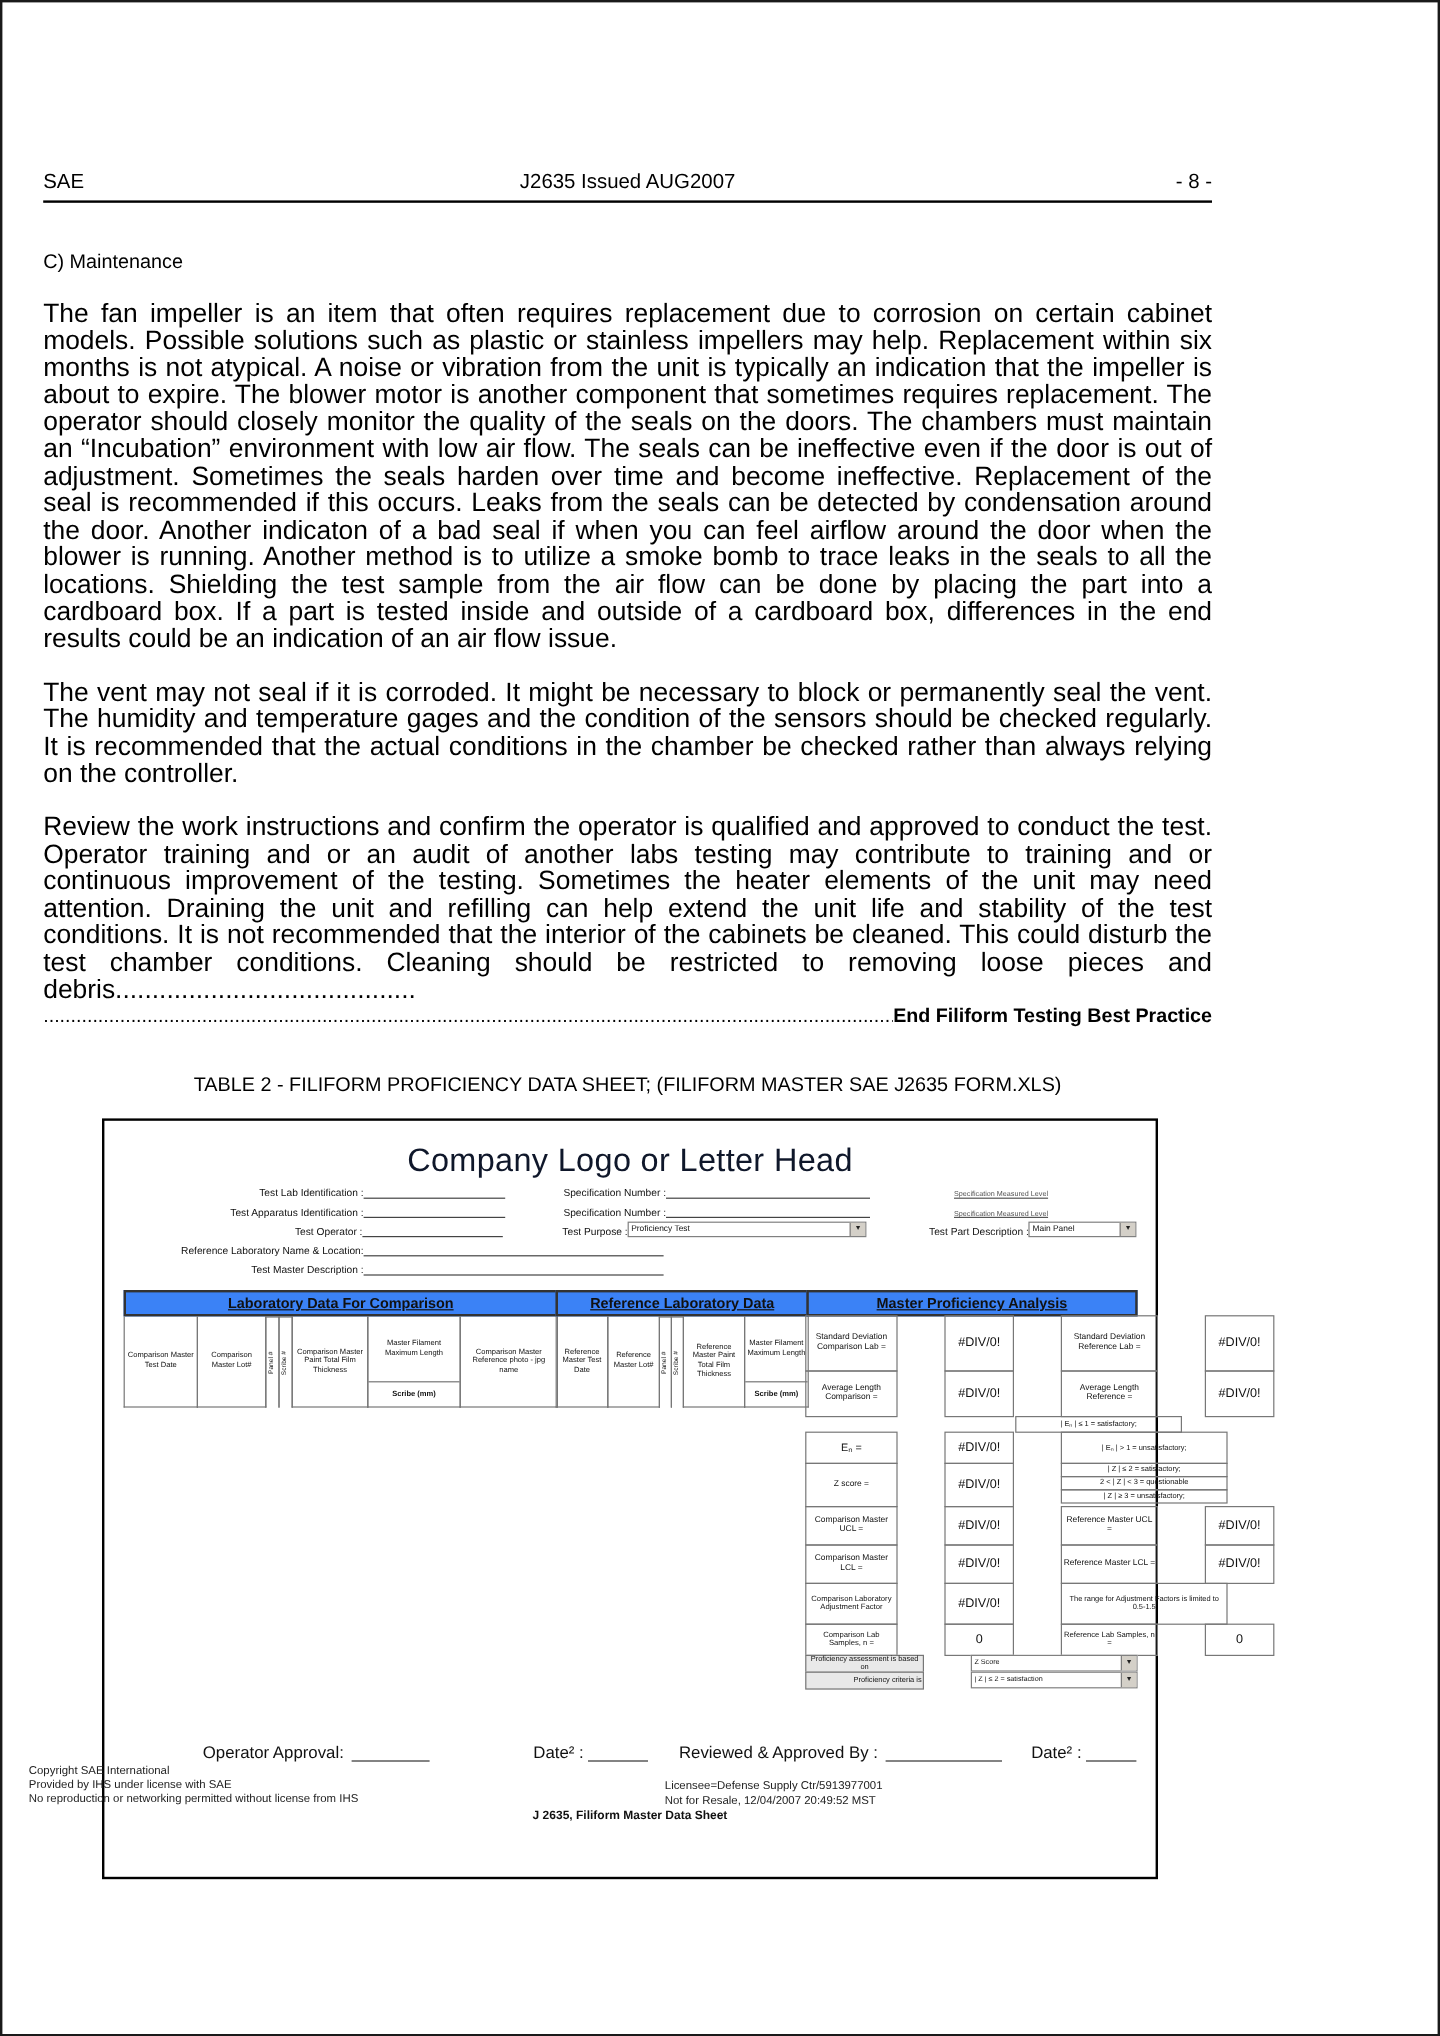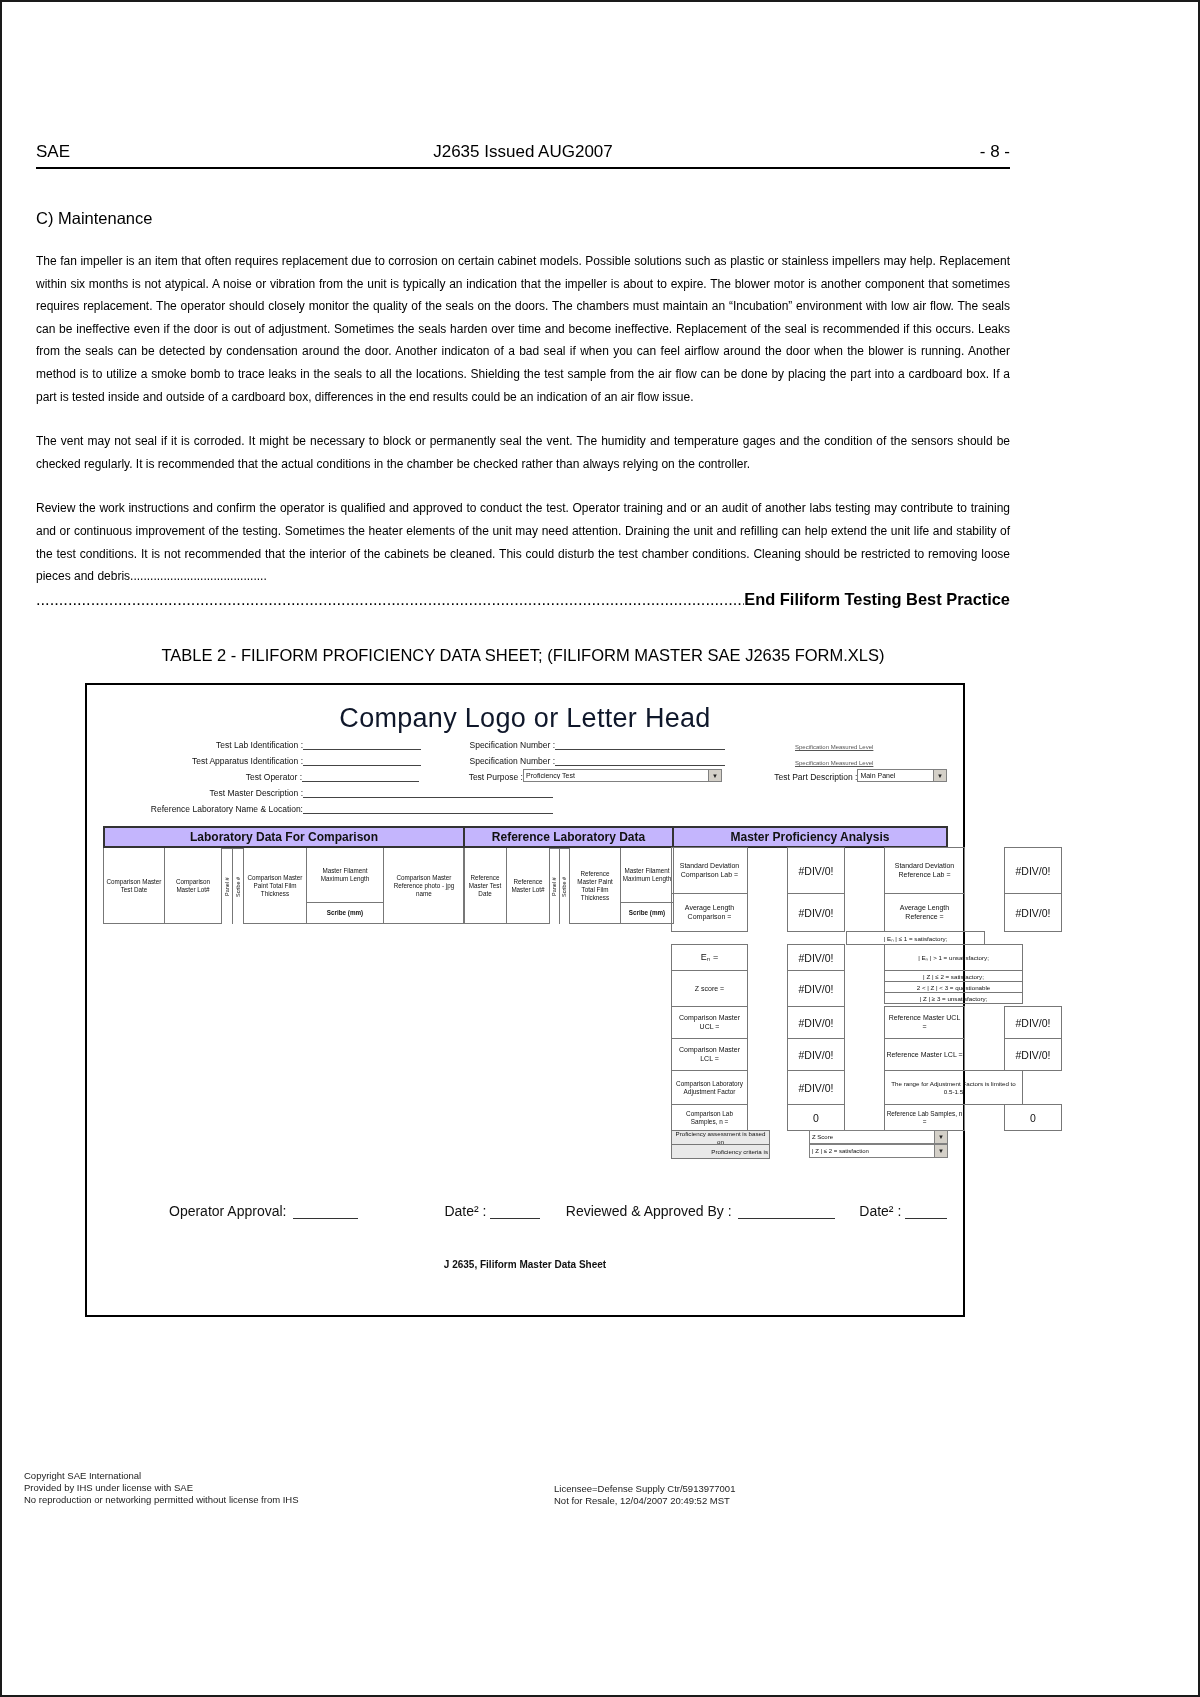--- a/index.html
+++ b/index.html
@@ -12,21 +12,21 @@
   
   .doc-header{
     display:grid;grid-template-columns:1fr auto 1fr;align-items:end;
     padding-top:140px;font-size:17px;border-bottom:2px solid #000;padding-bottom:5px;
   }
   .doc-header .hl{text-align:left;}
   .doc-header .hc{text-align:center;}
   .doc-header .hr{text-align:right;}
   
   .sec-heading{margin-top:40px;font-size:16.5px;}
-  p.body-par{font-size:12px;line-height:22.6px;text-align:justify;margin:22px 0 0 0;}
+  p.body-par{font-size:22px;line-height:22.6px;text-align:justify;margin:22px 0 0 0;}
   .end-line{display:flex;font-size:16.4px;line-height:22.6px;white-space:nowrap;margin-top:0;}
   .end-line .leader{flex:1;overflow:hidden;}
   .end-line b{flex:none;}
   .table-caption{text-align:center;font-size:16.5px;margin-top:36px;}
   
   .form-box{
     margin:18px 0 0 49px;width:880px;height:634px;border:2px solid #000;
     box-sizing:border-box;padding:10px 16px;background:#fff;color:#111;
     font-size:9px;position:relative;
   }
@@ -39,21 +39,21 @@
   .frow{display:flex;align-items:flex-end;height:15px;font-size:8.5px;margin-top:1px;}
   .flabel{text-align:right;white-space:nowrap;}
   .fline{border-bottom:1px solid #444;height:11px;display:inline-block;}
   .fnote{font-size:6px;color:#555;text-decoration:underline;white-space:nowrap;}
   .combo{display:inline-flex;border:1px solid #808080;background:#fff;height:13px;align-items:center;box-sizing:border-box;}
   .combo-val{font-size:7px;padding:0 2px;white-space:nowrap;overflow:hidden;flex:1;text-align:left;}
   .combo-btn{width:12px;height:100%;background:#d4d0c8;border-left:1px solid #808080;
     display:flex;align-items:center;justify-content:center;font-size:6px;color:#222;flex:none;}
   
   .mtable{display:flex;margin-top:12px;}
-  .sec-head{border:2px solid #333;font-weight:bold;font-size:12px;text-align:center;padding:2px 0;background:#c4b5fd;}
+  .sec-head{border:2px solid #333;font-weight:bold;font-size:12px;text-align:center;padding:2px 0;background:#3b82f6;text-decoration:underline;}
   .sec-left{width:366px;}
   .sec-mid{width:212px;margin-left:-2px;}
   .sec-right{width:276px;margin-left:-2px;}
   .colstrip{display:flex;height:76px;}
   .colcell{border:1px solid #777;border-top:none;margin-left:-1px;box-sizing:border-box;
     font-size:6.3px;display:flex;align-items:center;justify-content:center;text-align:center;padding:1px;line-height:1.25;}
   .colcell:first-child{margin-left:0;}
   .vert{writing-mode:vertical-rl;transform:rotate(180deg);font-size:5.5px;padding:0;}
   .split{flex-direction:column;padding:0;}
   .split .top{flex:1;display:flex;align-items:center;justify-content:center;padding:1px;border-bottom:1px solid #777;width:100%;box-sizing:border-box;}
@@ -136,25 +136,25 @@
         <span class="combo-btn">▼</span>
       </span>
       <span style="width:38px"></span>
       <span class="flabel" style="width:98px">Test Part Description :</span>
       <span class="combo" style="width:90px">
         <span class="combo-val">Main Panel</span>
         <span class="combo-btn">▼</span>
       </span>
     </div>
     <div class="frow">
+      <span class="flabel" style="width:200px">Reference Laboratory Name &amp; Location:</span>
+      <span class="fline" style="width:250px"></span>
+    </div>
+    <div class="frow">
       <span class="flabel" style="width:200px">Test Master Description :</span>
-      <span class="fline" style="width:250px"></span>
-    </div>
-    <div class="frow">
-      <span class="flabel" style="width:200px">Reference Laboratory Name &amp; Location:</span>
       <span class="fline" style="width:250px"></span>
     </div>
 
     <div class="mtable">
 
       <div class="sec-left">
         <div class="sec-head">Laboratory Data For Comparison</div>
         <div class="colstrip">
           <div class="colcell" style="width:62px">Comparison Master Test Date</div>
           <div class="colcell" style="width:58px">Comparison Master Lot#</div>

